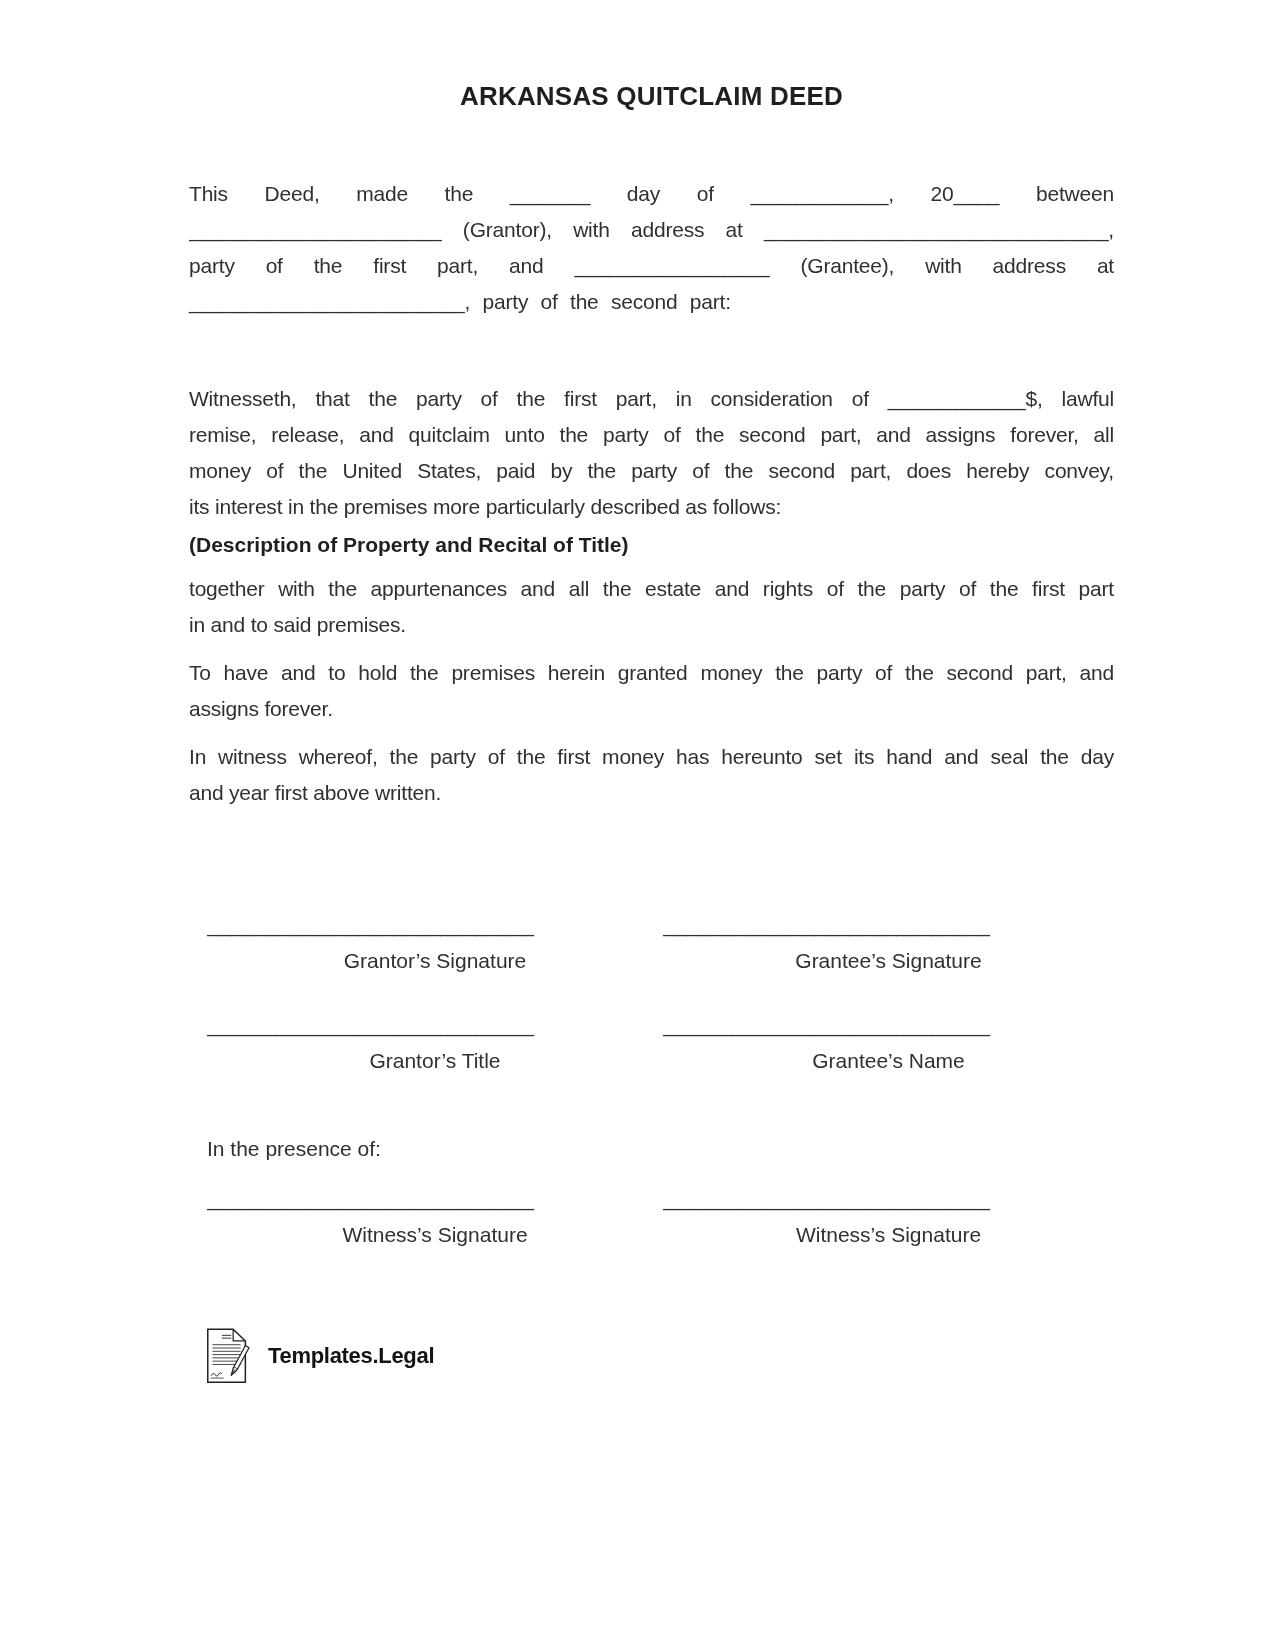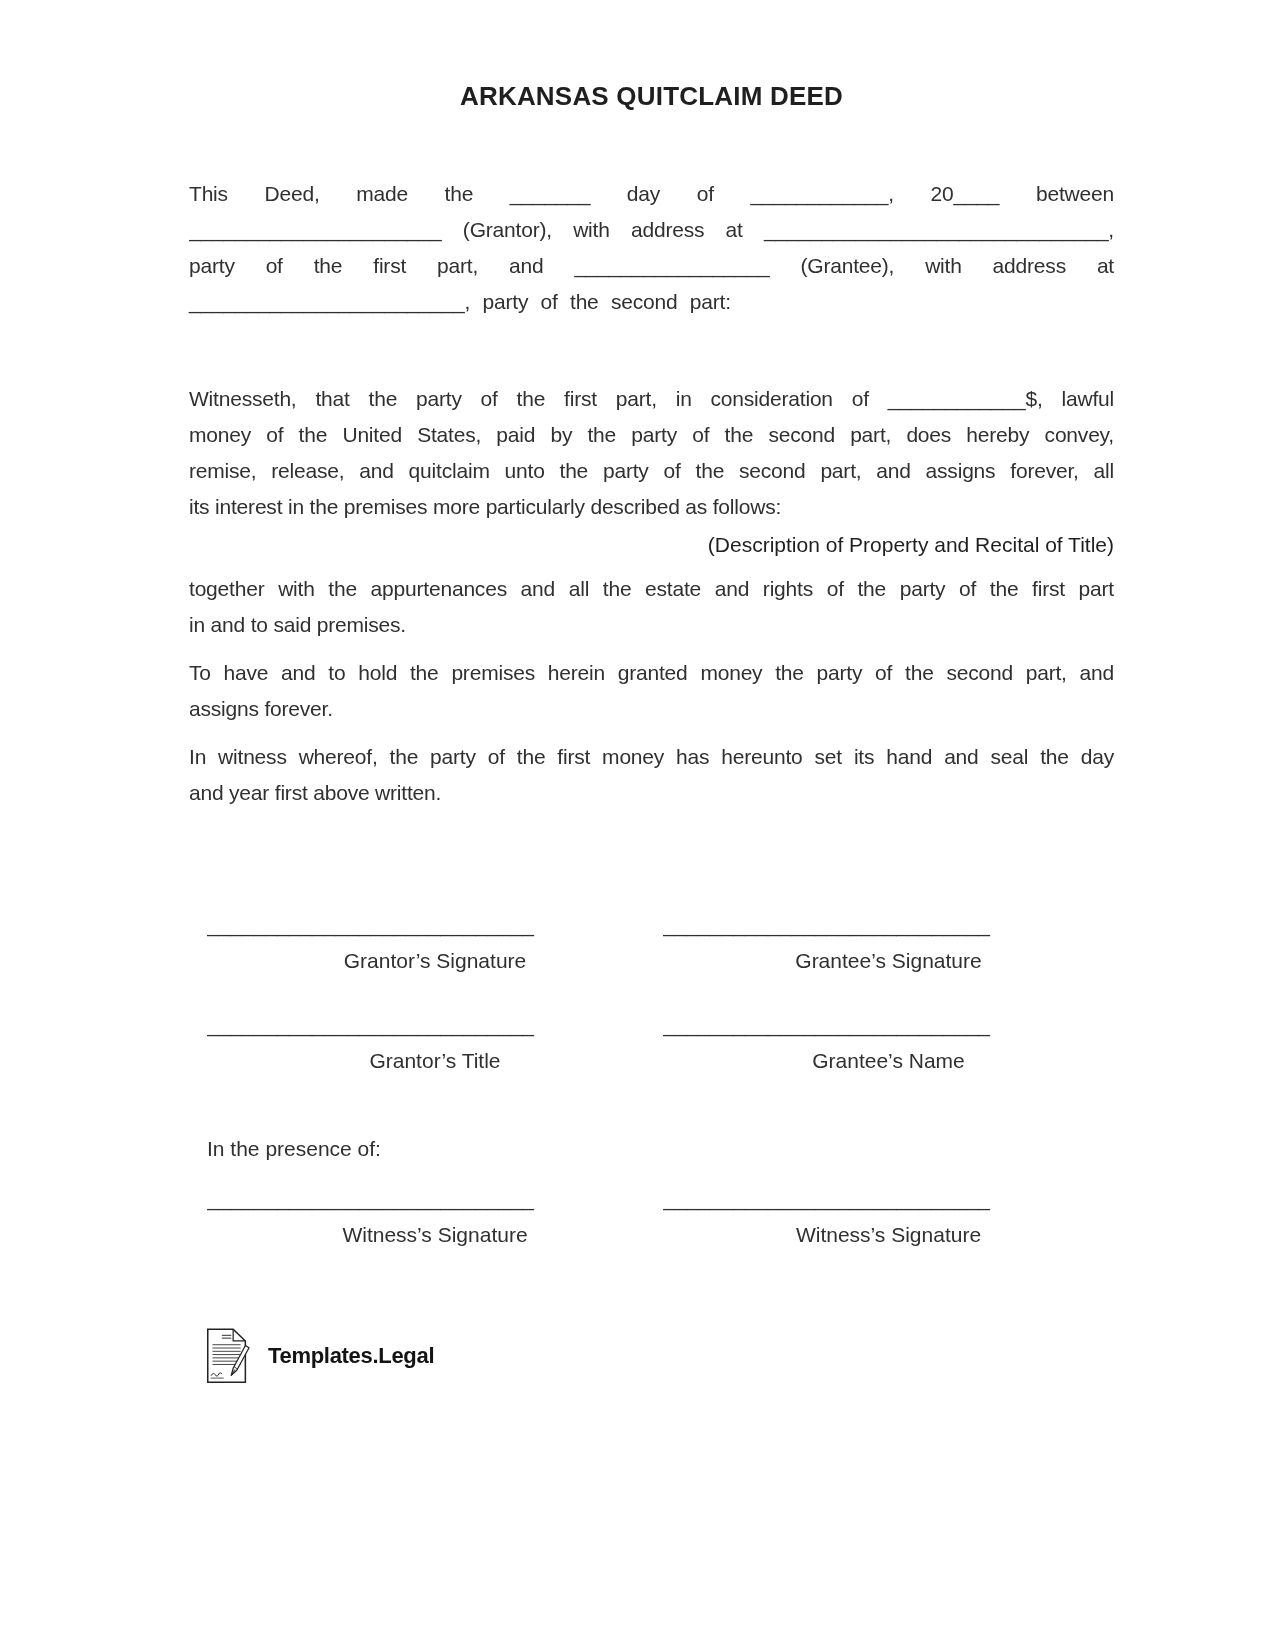--- a/index.html
+++ b/index.html
@@ -47,22 +47,22 @@
     font-size: 21px;
     line-height: 37px;
     white-space: nowrap;
     overflow: hidden;
     color: #303030;
   }
   .center-heading {
     margin-top: 2px;
     font-size: 21px;
     line-height: 36px;
-    font-weight: 400;
-    text-align: right;
+    font-weight: 700;
+    text-align: left;
     color: #1f1f1f;
   }
   .p-appurtenances { margin-top: 8px; }
   .p-habendum      { margin-top: 12px; }
   .p-witnessclause { margin-top: 12px; }
   .sig-section { margin-left: 18px; }
   .sig-grid {
     display: grid;
     grid-template-columns: 456px auto;
   }
@@ -111,22 +111,22 @@
 
   <div class="para p-intro">
     <div class="jline">This Deed, made the _______ day of ____________, 20____ between</div>
     <div class="jline">______________________ (Grantor), with address at ______________________________,</div>
     <div class="jline">party of the first part, and _________________ (Grantee), with address at</div>
     <div class="lastline spread">________________________, party of the second part:</div>
   </div>
 
   <div class="para p-witnesseth">
     <div class="jline">Witnesseth, that the party of the first part, in consideration of ____________$, lawful</div>
+    <div class="jline">remise, release, and quitclaim unto the party of the second part, and assigns forever, all</div>
     <div class="jline">money of the United States, paid by the party of the second part, does hereby convey,</div>
-    <div class="jline">remise, release, and quitclaim unto the party of the second part, and assigns forever, all</div>
     <div class="lastline">its interest in the premises more particularly described as follows:</div>
   </div>
 
 
   <div class="center-heading">(Description of Property and Recital of Title)</div>
 
   <div class="para p-appurtenances">
     <div class="jline">together with the appurtenances and all the estate and rights of the party of the first part</div>
     <div class="lastline">in and to said premises.</div>
   </div>

